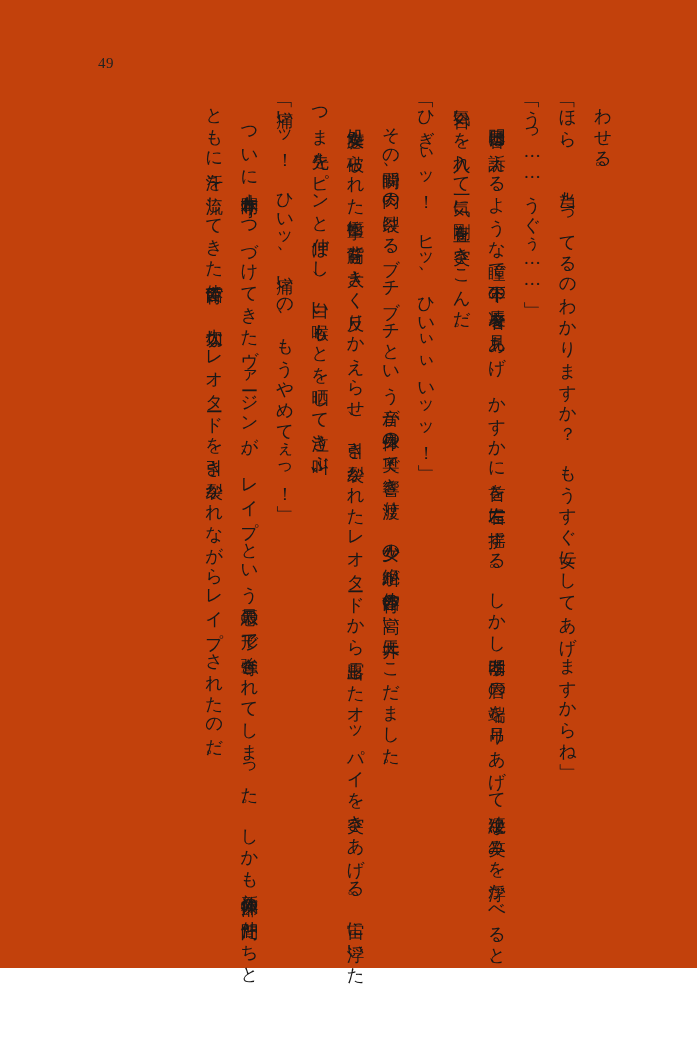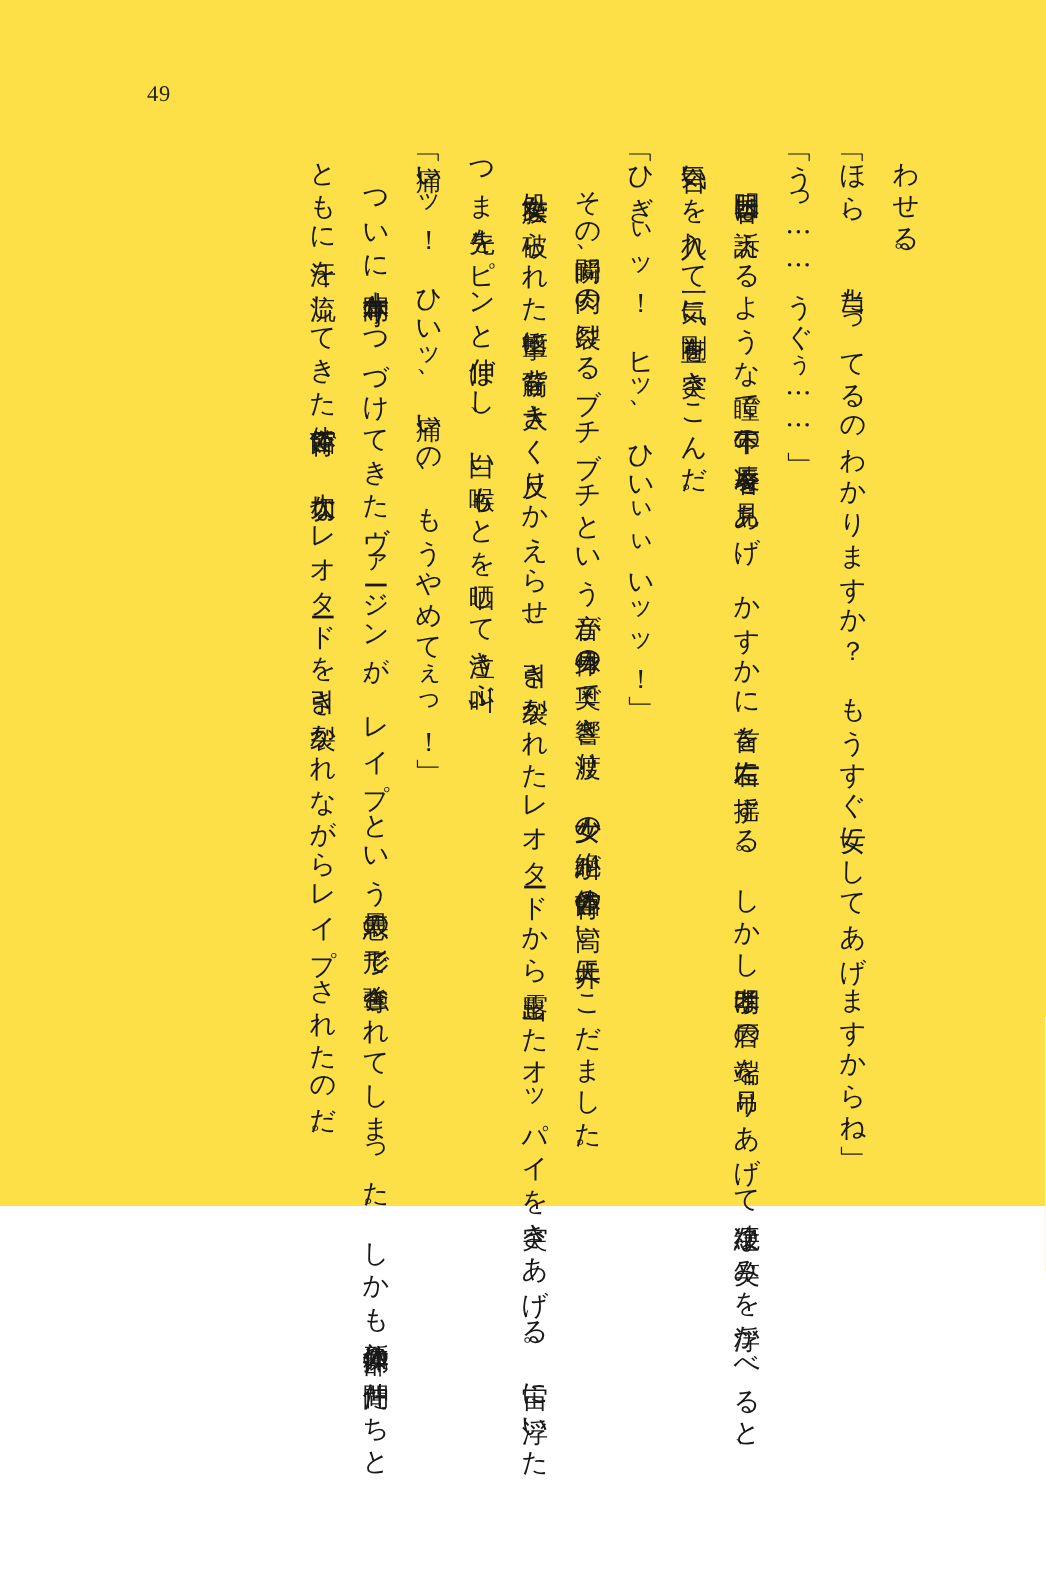--- a/index.html
+++ b/index.html
@@ -11,23 +11,23 @@
     width: 697px;
     height: 1050px;
     font-family: "Liberation Serif", "DejaVu Serif", serif;
     color: #1a1a1a;
     overflow: hidden;
     position: relative;
   }
   .page {
     position: relative;
     width: 697px;
-    height: 804px;
+    height: 968px;
     box-sizing: border-box;
-    background: #fde047;
+    background: #c2410c;
   }
   .page-number {
     position: absolute;
     top: 55px;
     left: 98px;
     font-size: 15px;
     letter-spacing: 0.5px;
     color: #222;
     font-family: "Liberation Serif", "DejaVu Serif", serif;
   }

